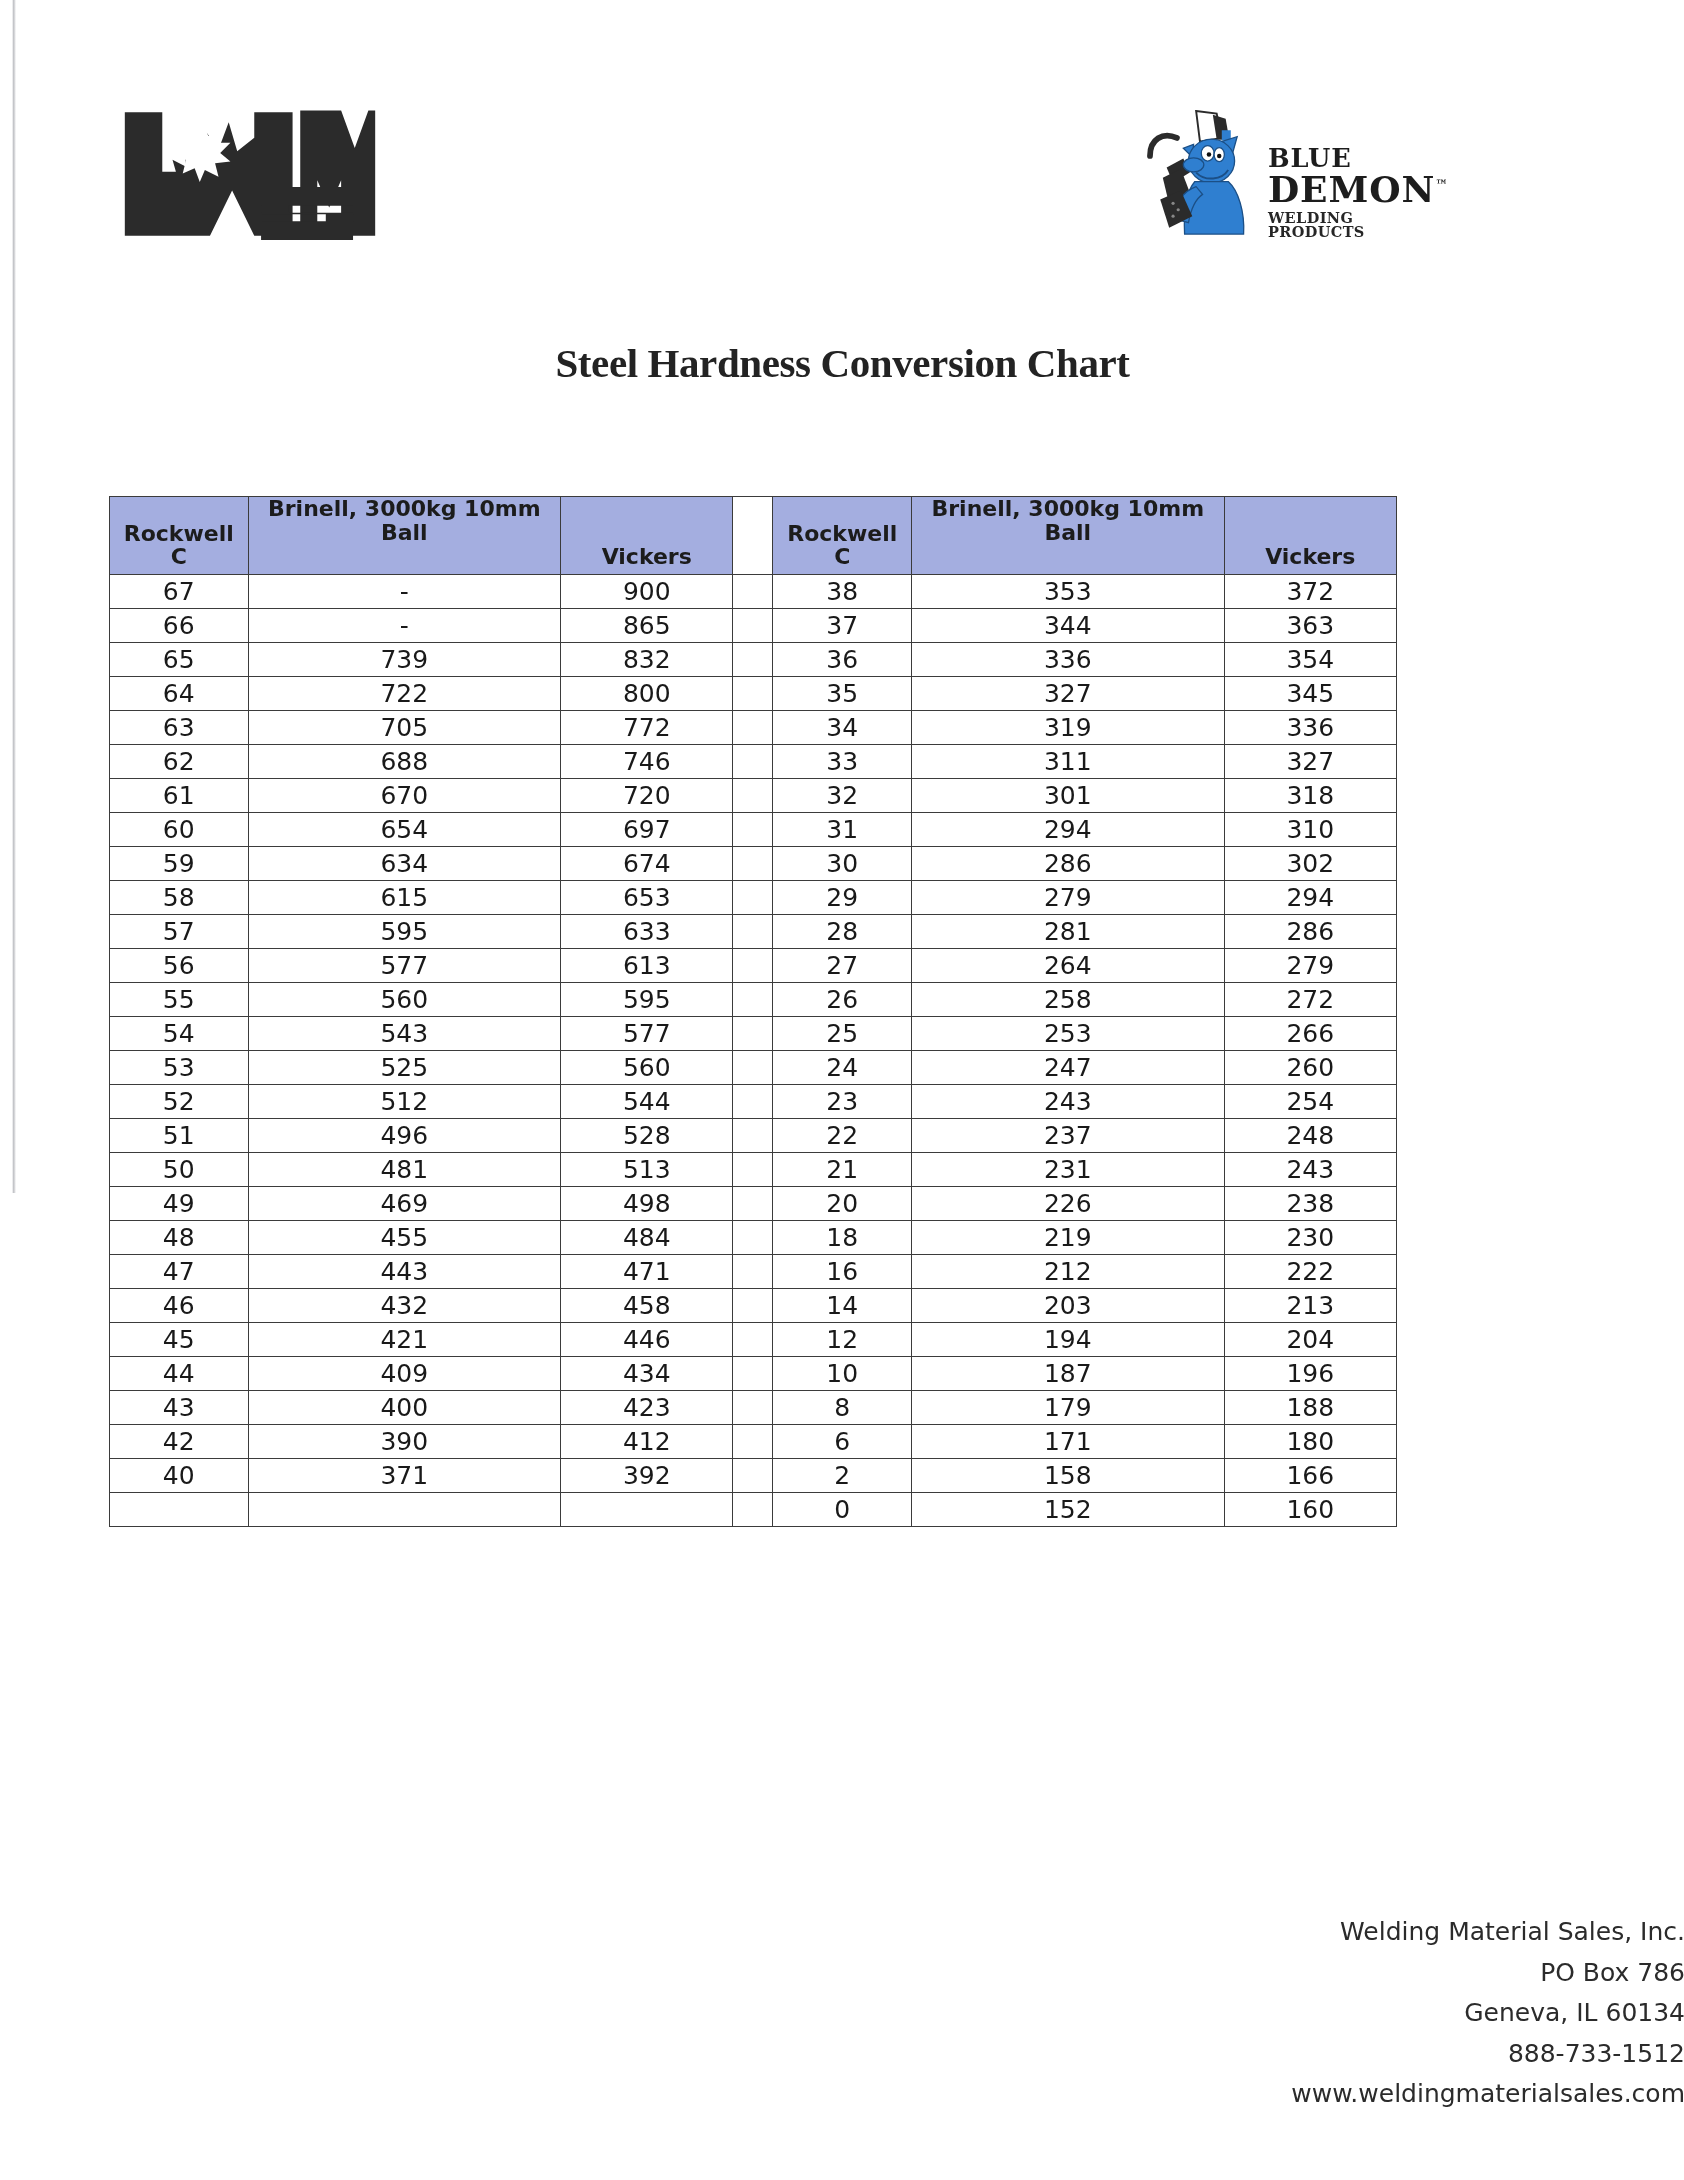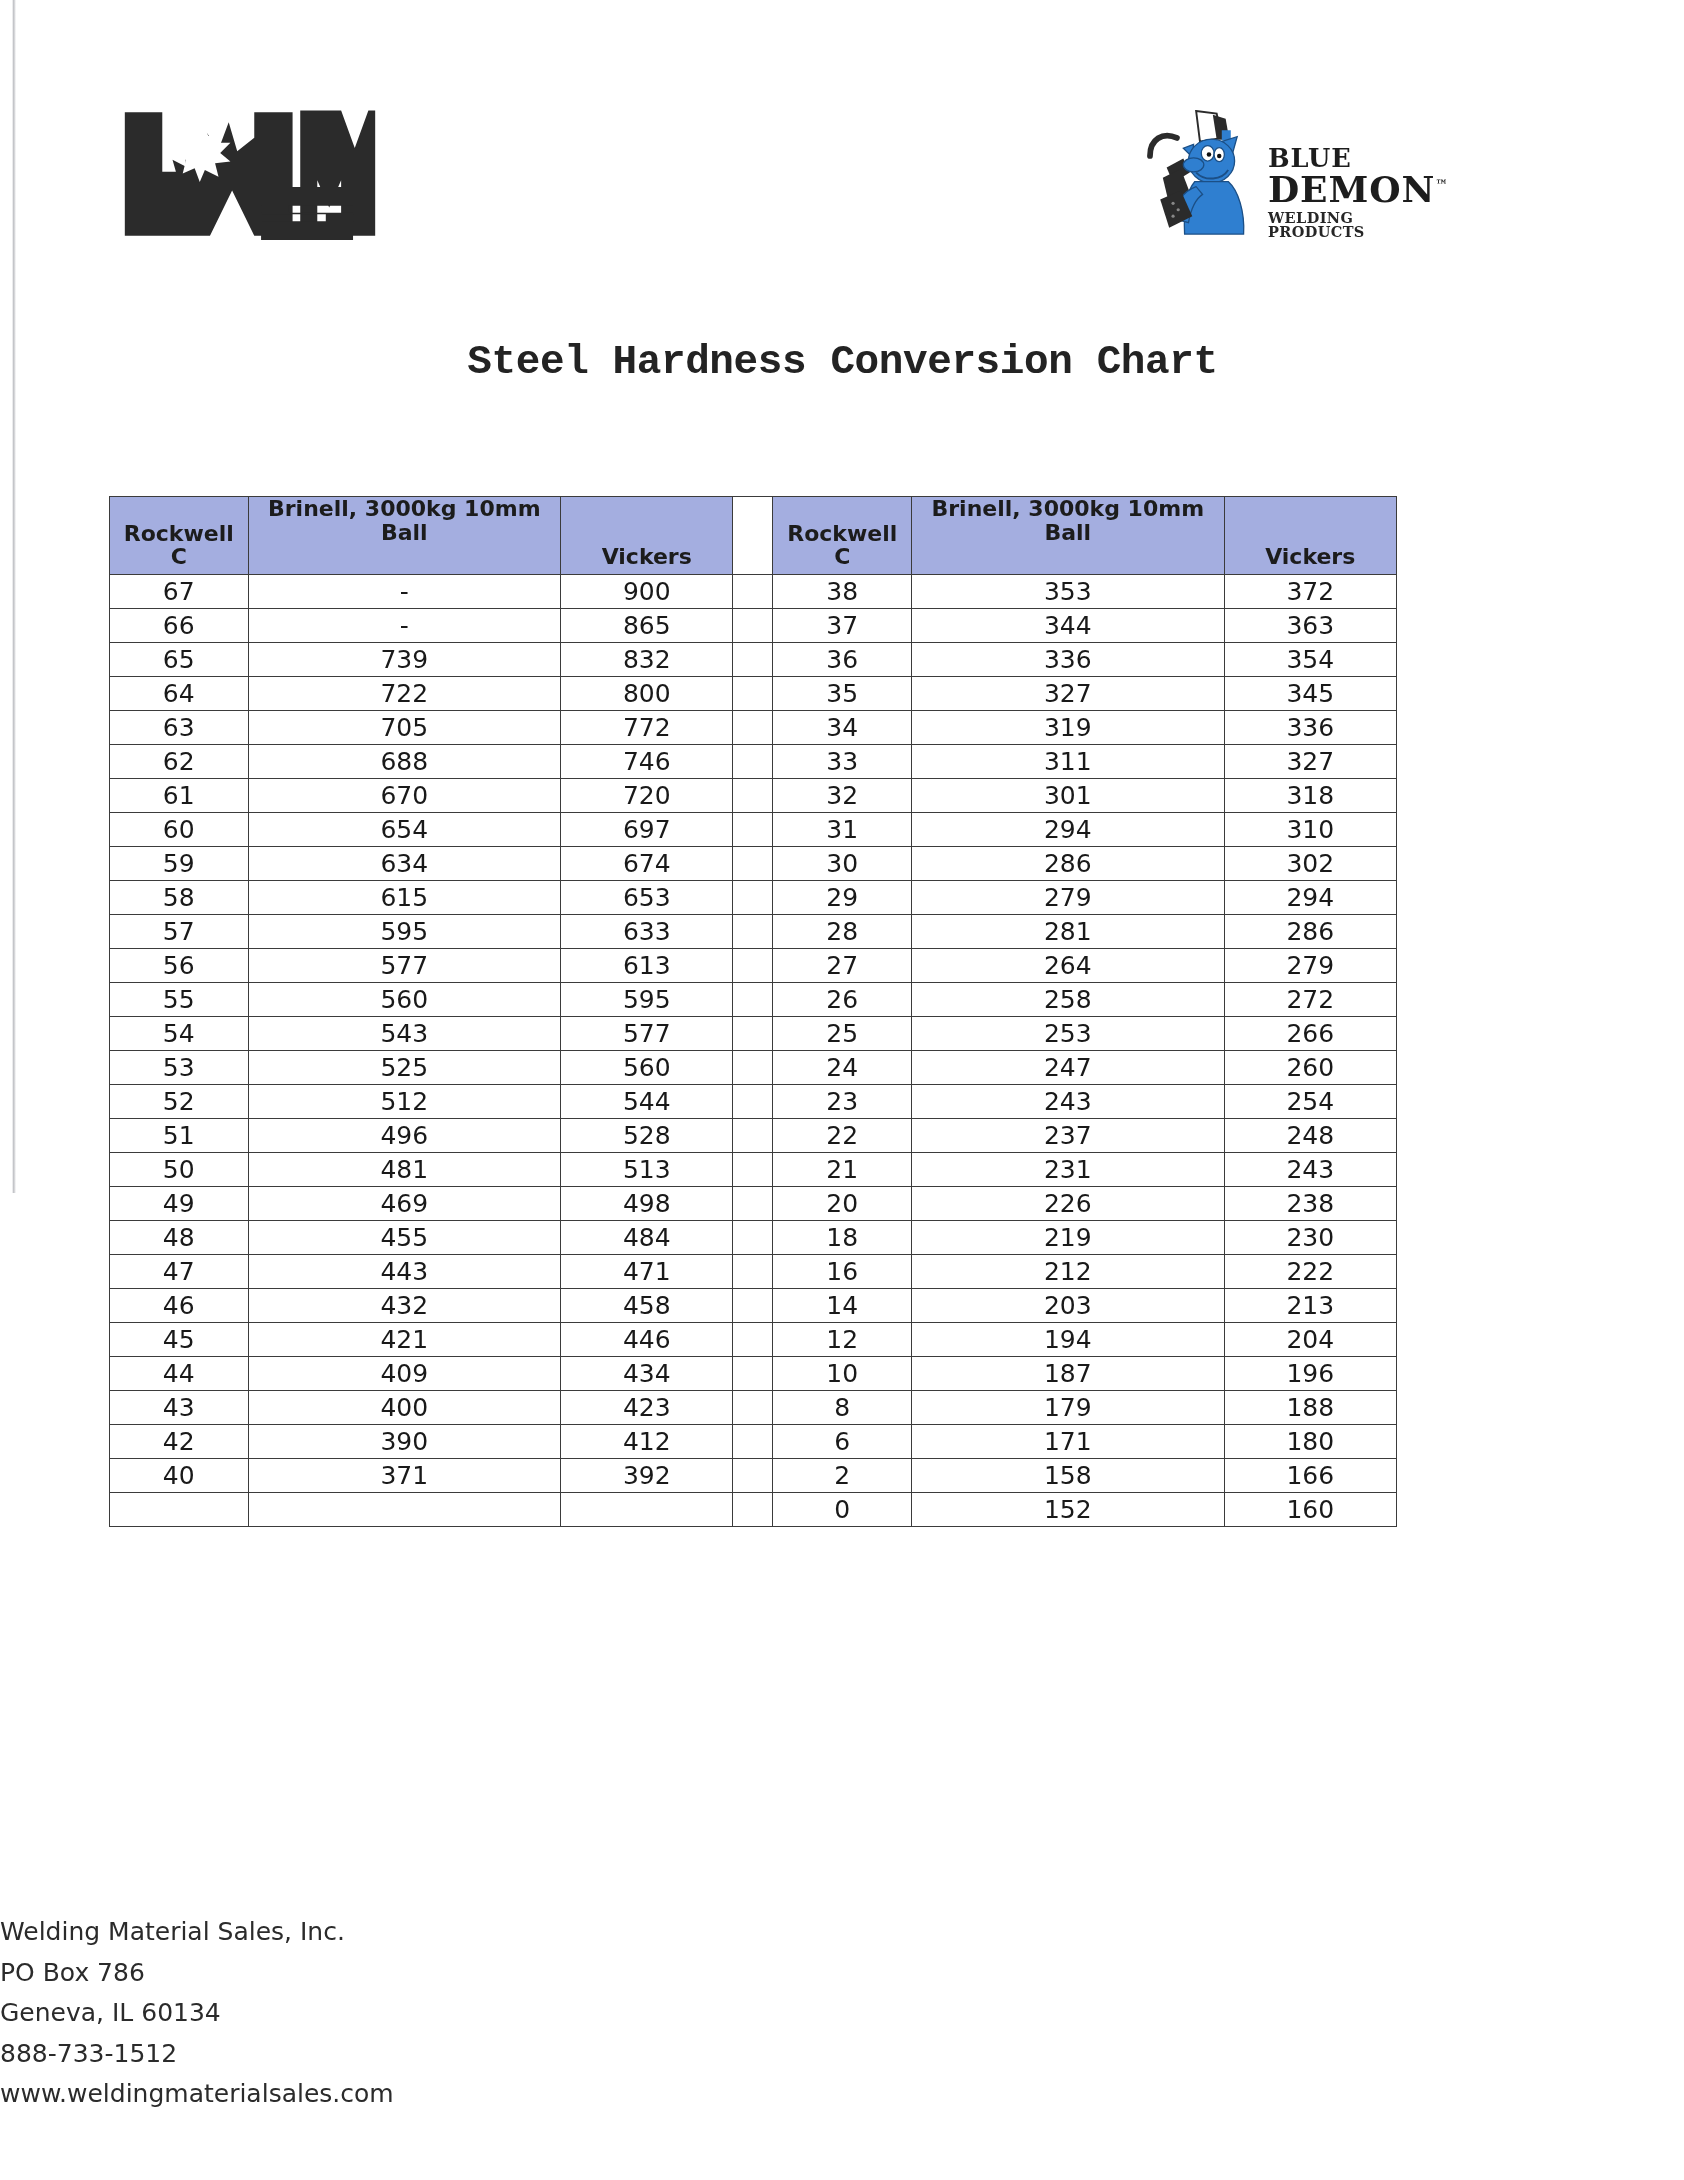--- a/index.html
+++ b/index.html
@@ -84,21 +84,21 @@
     margin-top: 3.4px;
   }
 
   
   .doc-title {
     position: absolute;
     left: 0;
     right: 0;
     top: 339px;
     text-align: center;
-    font-family: Liberation Mono, monospace;
+    font-family: Liberation Serif, serif;
     font-weight: bold;
     font-size: 41px;
     letter-spacing: -0.4px;
     color: #232323;
   }
 
   
   .table-wrap {
     position: absolute;
     left: 109px;
@@ -147,21 +147,21 @@
   col.c-br      { width: 20.3%; }
   col.c-vk      { width: 11.2%; }
   col.c-gap     { width: 2.6%; }
 
   
   .footer {
     position: absolute;
     left: 0;
     right: 0;
     top: 1912px;
-    text-align: left;
+    text-align: right;
     font-family: "DejaVu Sans", sans-serif;
     font-size: 25px;
     line-height: 1.62;
     color: #2b2b2b;
   }
   .footer div { white-space: nowrap; }
 </style>
 </head>
 <body>
 

